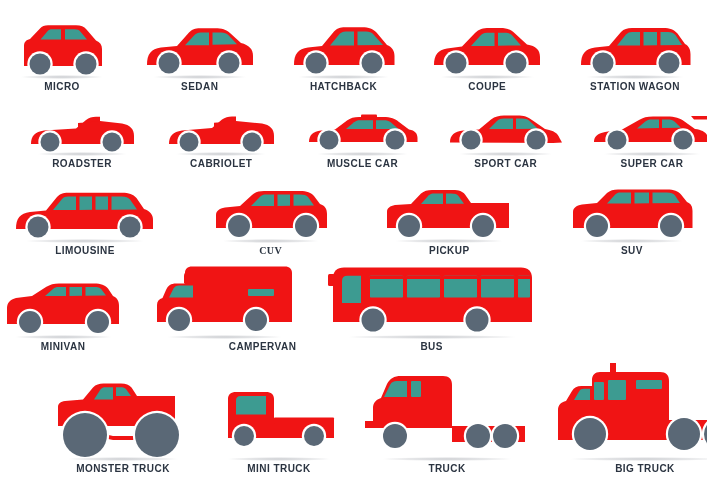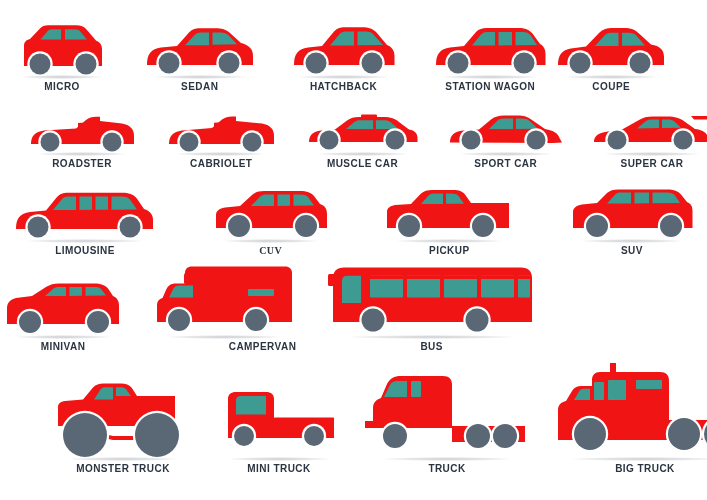--- a/index.html
+++ b/index.html
@@ -89,58 +89,58 @@
             </g>
             <g>
               <circle cx="86" cy="43" r="12.7" fill="#fff"></circle>
               <circle cx="86" cy="43" r="10.5" fill="#5A6876"></circle>
             </g>
           </svg>
           <div class="shadow" style="width: 92.8px; bottom: -1px;"></div>
         </div>
         <div class="label">HATCHBACK</div>
       </div>
+      <div class="cell" style="width: 118px; margin-right: 26.75px;">
+        <div class="art" style="width: 118px; height: 58px;">
+          <svg viewBox="0 0 118 58" width="118" height="58">
+            <path d="M6 45 C6 35 10 30 19 28.5 L34 26.5 L47 13 C51 9.2 55 8 61 8 L72 8 C79 8 83 9.6 87 13.5 L99 24.5 C108 26 112 30 112 37 L112 45 Z" fill="#F01414"></path>
+            <path d="M43 26 L52.5 15.5 C54.3 13.6 56 12.8 58.8 12.8 L66.5 12.8 L66.5 26 Z" fill="#3D9B91"></path>
+            <path d="M70 12.8 L77 12.8 C80.5 12.8 82.5 13.6 84.5 15.8 L93 25.5 L70 25.7 Z" fill="#3D9B91"></path>
+            <g>
+              <circle cx="28" cy="43" r="12.7" fill="#fff"></circle>
+              <circle cx="28" cy="43" r="10.5" fill="#5A6876"></circle>
+            </g>
+            <g>
+              <circle cx="88" cy="43" r="12.7" fill="#fff"></circle>
+              <circle cx="88" cy="43" r="10.5" fill="#5A6876"></circle>
+            </g>
+          </svg>
+          <div class="shadow" style="width: 94.4px; bottom: -1px;"></div>
+        </div>
+        <div class="label">COUPE</div>
+      </div>
       <div class="cell" style="width: 124px;">
         <div class="art" style="width: 124px; height: 58px;">
           <svg viewBox="0 0 124 58" width="124" height="58">
             <path d="M8 45 C8 34 12 29 22 27.5 L36 26 L48 12 C51 9 54 8 59 8 L90 8 C97 8 101 9.6 104.5 13.5 L112 24 C116 26 117.5 29.5 117.5 34.5 L117.5 45 Z" fill="#F01414"></path>
             <path d="M44 25.5 L53 14.5 C54.8 12.6 56.5 11.9 59 11.9 L67 11.9 L67 25.5 Z" fill="#3D9B91"></path>
             <path d="M70.5 11.9 L84 11.9 L84 25.3 L70.5 25.4 Z" fill="#3D9B91"></path>
             <path d="M87.5 11.9 L95 11.9 C98.5 11.9 100.5 12.7 102.5 15 L109 25 L87.5 25.2 Z" fill="#3D9B91"></path>
             <g>
               <circle cx="30" cy="43" r="12.7" fill="#fff"></circle>
               <circle cx="30" cy="43" r="10.5" fill="#5A6876"></circle>
             </g>
             <g>
               <circle cx="96" cy="43" r="12.7" fill="#fff"></circle>
               <circle cx="96" cy="43" r="10.5" fill="#5A6876"></circle>
             </g>
           </svg>
           <div class="shadow" style="width: 99.2px; bottom: -1px;"></div>
         </div>
         <div class="label">STATION WAGON</div>
-      </div>
-      <div class="cell" style="width: 118px; margin-right: 26.75px;">
-        <div class="art" style="width: 118px; height: 58px;">
-          <svg viewBox="0 0 118 58" width="118" height="58">
-            <path d="M6 45 C6 35 10 30 19 28.5 L34 26.5 L47 13 C51 9.2 55 8 61 8 L72 8 C79 8 83 9.6 87 13.5 L99 24.5 C108 26 112 30 112 37 L112 45 Z" fill="#F01414"></path>
-            <path d="M43 26 L52.5 15.5 C54.3 13.6 56 12.8 58.8 12.8 L66.5 12.8 L66.5 26 Z" fill="#3D9B91"></path>
-            <path d="M70 12.8 L77 12.8 C80.5 12.8 82.5 13.6 84.5 15.8 L93 25.5 L70 25.7 Z" fill="#3D9B91"></path>
-            <g>
-              <circle cx="28" cy="43" r="12.7" fill="#fff"></circle>
-              <circle cx="28" cy="43" r="10.5" fill="#5A6876"></circle>
-            </g>
-            <g>
-              <circle cx="88" cy="43" r="12.7" fill="#fff"></circle>
-              <circle cx="88" cy="43" r="10.5" fill="#5A6876"></circle>
-            </g>
-          </svg>
-          <div class="shadow" style="width: 94.4px; bottom: -1px;"></div>
-        </div>
-        <div class="label">COUPE</div>
       </div>
     </div>
     <div class="row" style="top: 97px; height: 72px; align-items: flex-end; padding-left: 26px; padding-right: 10px; box-sizing: border-box;">
       <div class="cell" style="width: 112px; margin-right: 26.25px;">
         <div class="art" style="width: 112px; height: 48px;">
           <svg viewBox="0 0 112 48" width="112" height="48">
             <path d="M5 37 C5 29 9 25 18 23.5 L50 21.5 L60 13 C63 10.7 66 9.8 70 9.8 L74 9.8 L74 14 L96 16.5 C104 18 108 22 108 29 L108 37 Z" fill="#F01414"></path>
             <path d="M52 21 L61 13.6 C63 12 64.8 11.4 67.5 11.4 L72 11.4 L72 14.5 L52 16 Z" fill="#F01414"></path>
             <g>
               <circle cx="24" cy="35" r="11.7" fill="#fff"></circle>

